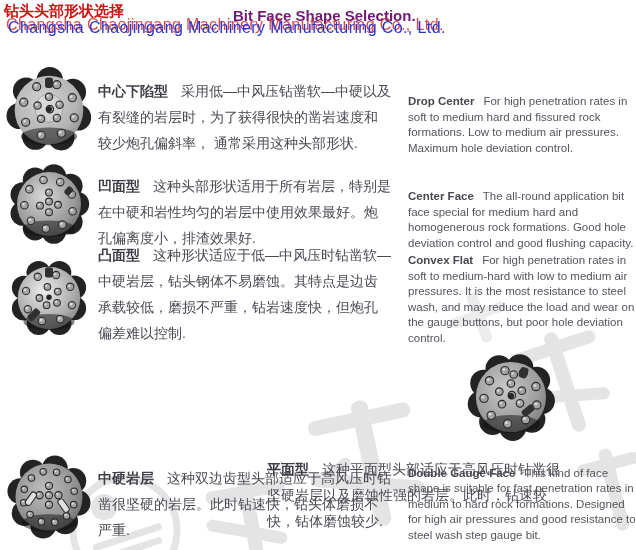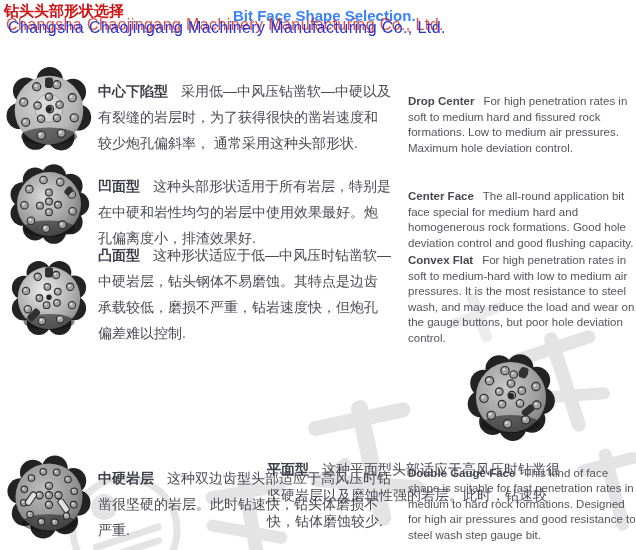--- a/index.html
+++ b/index.html
@@ -2,21 +2,21 @@
 <html><head>
 <meta charset="utf-8">
 <style>
   html,body{margin:0;padding:0;background:#fff;}
   .page{position:relative;width:636px;height:550px;background:#ffffff;overflow:hidden;
         font-family:"Liberation Sans", sans-serif;}
   
   .cn-title{position:absolute;top:2px;left:4px;font-size:15px;font-weight:bold;
             color:#cf1212;letter-spacing:0;z-index:3;white-space:nowrap;}
   .en-title{position:absolute;top:7px;left:233px;font-size:15px;font-weight:bold;
-            color:#3b82f6;z-index:2;white-space:nowrap;}
+            color:#701a75;z-index:2;white-space:nowrap;}
   .company{position:absolute;top:19px;left:8px;font-size:16px;color:#2a35cc;
            text-shadow:-2px -3px 0 rgba(204,30,30,0.8);z-index:3;white-space:nowrap;
            letter-spacing:0.4px;}
   
   .row{position:absolute;left:0;width:560px;height:94px;display:flex;z-index:2;align-items:flex-end;}
   .row-1{top:62px;} .row-2{top:157px;} .row-3{top:252px;} .row-4{top:349px;flex-direction:column;} .row-5{top:449px;}
   .bit-cell{width:98px;height:94px;flex:0 0 98px;display:flex;align-items:flex-start;
             justify-content:center;padding-top:2px;box-sizing:border-box;}
   .cn-col{width:293px;flex:0 0 293px;font-size:14px;line-height:26px;color:#4a4a54;
           padding-top:9px;box-sizing:border-box;}

